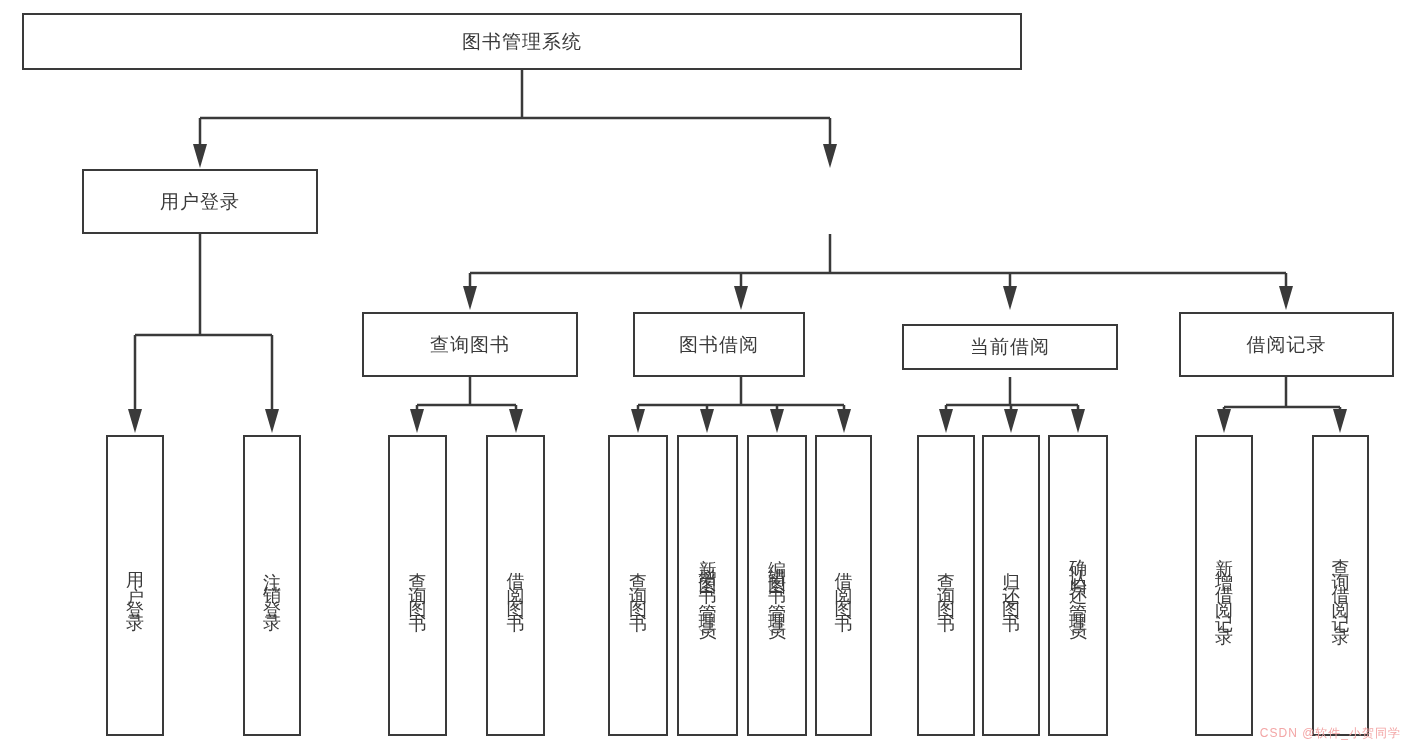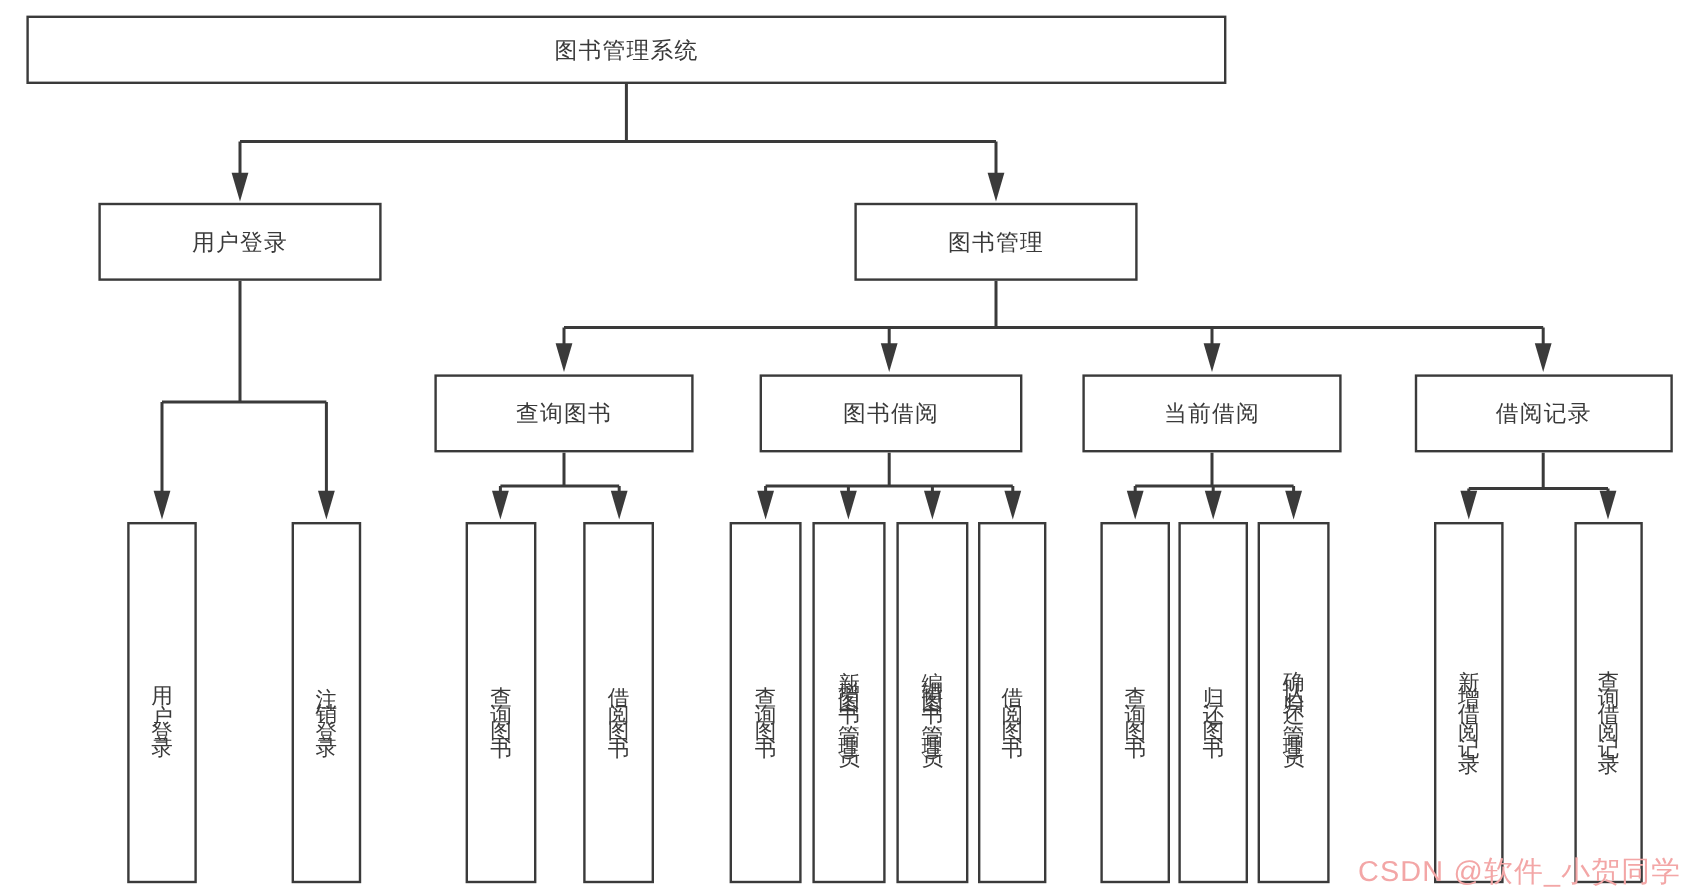--- a/index.html
+++ b/index.html
@@ -17,21 +17,21 @@
   }
   .hlabel{font-size:19px;letter-spacing:1px;white-space:nowrap;font-family:Liberation Serif, serif;}
   .vtext{
     writing-mode:vertical-rl;text-orientation:mixed;
     font-size:18px;letter-spacing:14px;line-height:1;
     white-space:nowrap;
   }
   .vtext.tight{letter-spacing:9px;}
   .watermark{
     position:absolute;right:4px;bottom:5px;
-    font-size:24px;letter-spacing:1px;white-space:nowrap;
+    font-size:12px;letter-spacing:1px;white-space:nowrap;
     color:var(--wm,#f3a6a6);
   }
 </style>
 </head>
 <body>
 
 <div class="canvas">
 
   <svg class="connectors" viewBox="0 0 1405 747" fill="none" stroke="currentColor" stroke-width="2.5">
 
@@ -71,31 +71,28 @@
     </g>
   </svg>
 
   <div class="node" style="left:22px;top:13px;width:1000px;height:57px;">
     <span class="hlabel">图书管理系统</span>
   </div>
 
   <div class="node" style="left:82px;top:169px;width:236px;height:65px;">
     <span class="hlabel">用户登录</span>
   </div>
-  <div class="node" style="left:712px;top:169px;width:236px;height:65px;">
-    <span class="hlabel">图书管理</span>
-  </div>
 
   <div class="node" style="left:362px;top:312px;width:216px;height:65px;">
     <span class="hlabel">查询图书</span>
   </div>
-  <div class="node" style="left:633px;top:312px;width:219px;height:65px;">
+  <div class="node" style="left:633px;top:312px;width:172px;height:65px;">
     <span class="hlabel">图书借阅</span>
   </div>
-  <div class="node" style="left:902px;top:312px;width:216px;height:65px;">
+  <div class="node" style="left:902px;top:324px;width:216px;height:46px;">
     <span class="hlabel">当前借阅</span>
   </div>
   <div class="node" style="left:1179px;top:312px;width:215px;height:65px;justify-content:center;">
     <span class="hlabel">借阅记录</span>
   </div>
 
   <div class="node" style="left:106px;top:435px;width:58px;height:301px;">
     <span class="vtext">用户登录</span>
   </div>
   <div class="node" style="left:243px;top:435px;width:58px;height:301px;">

